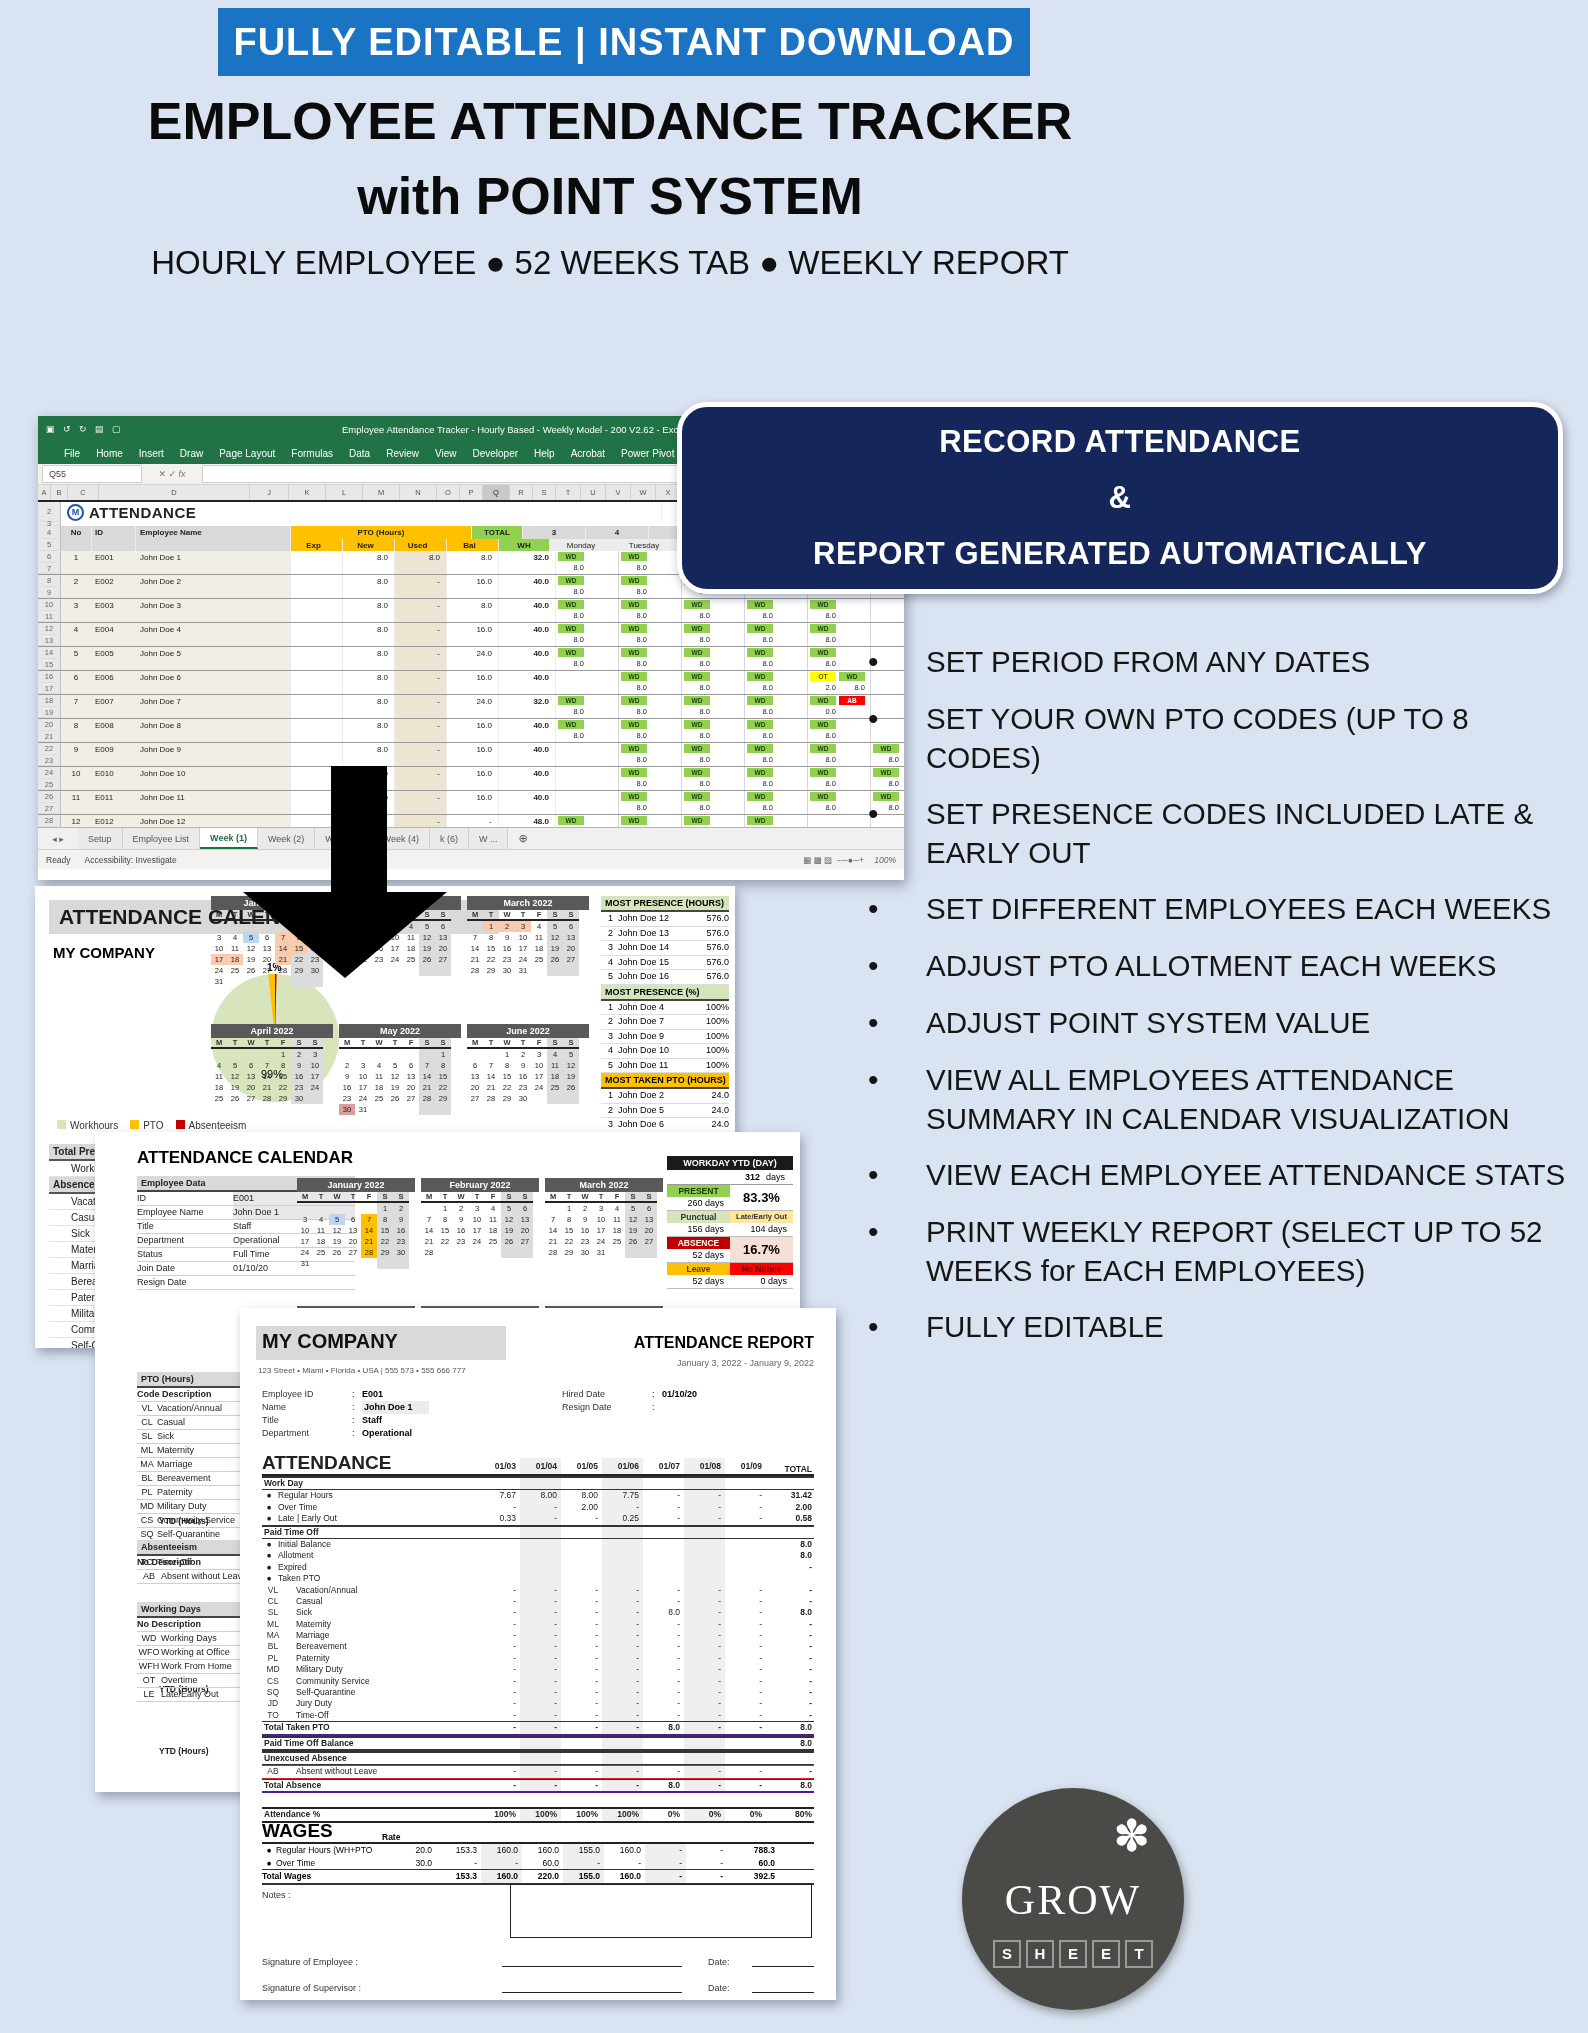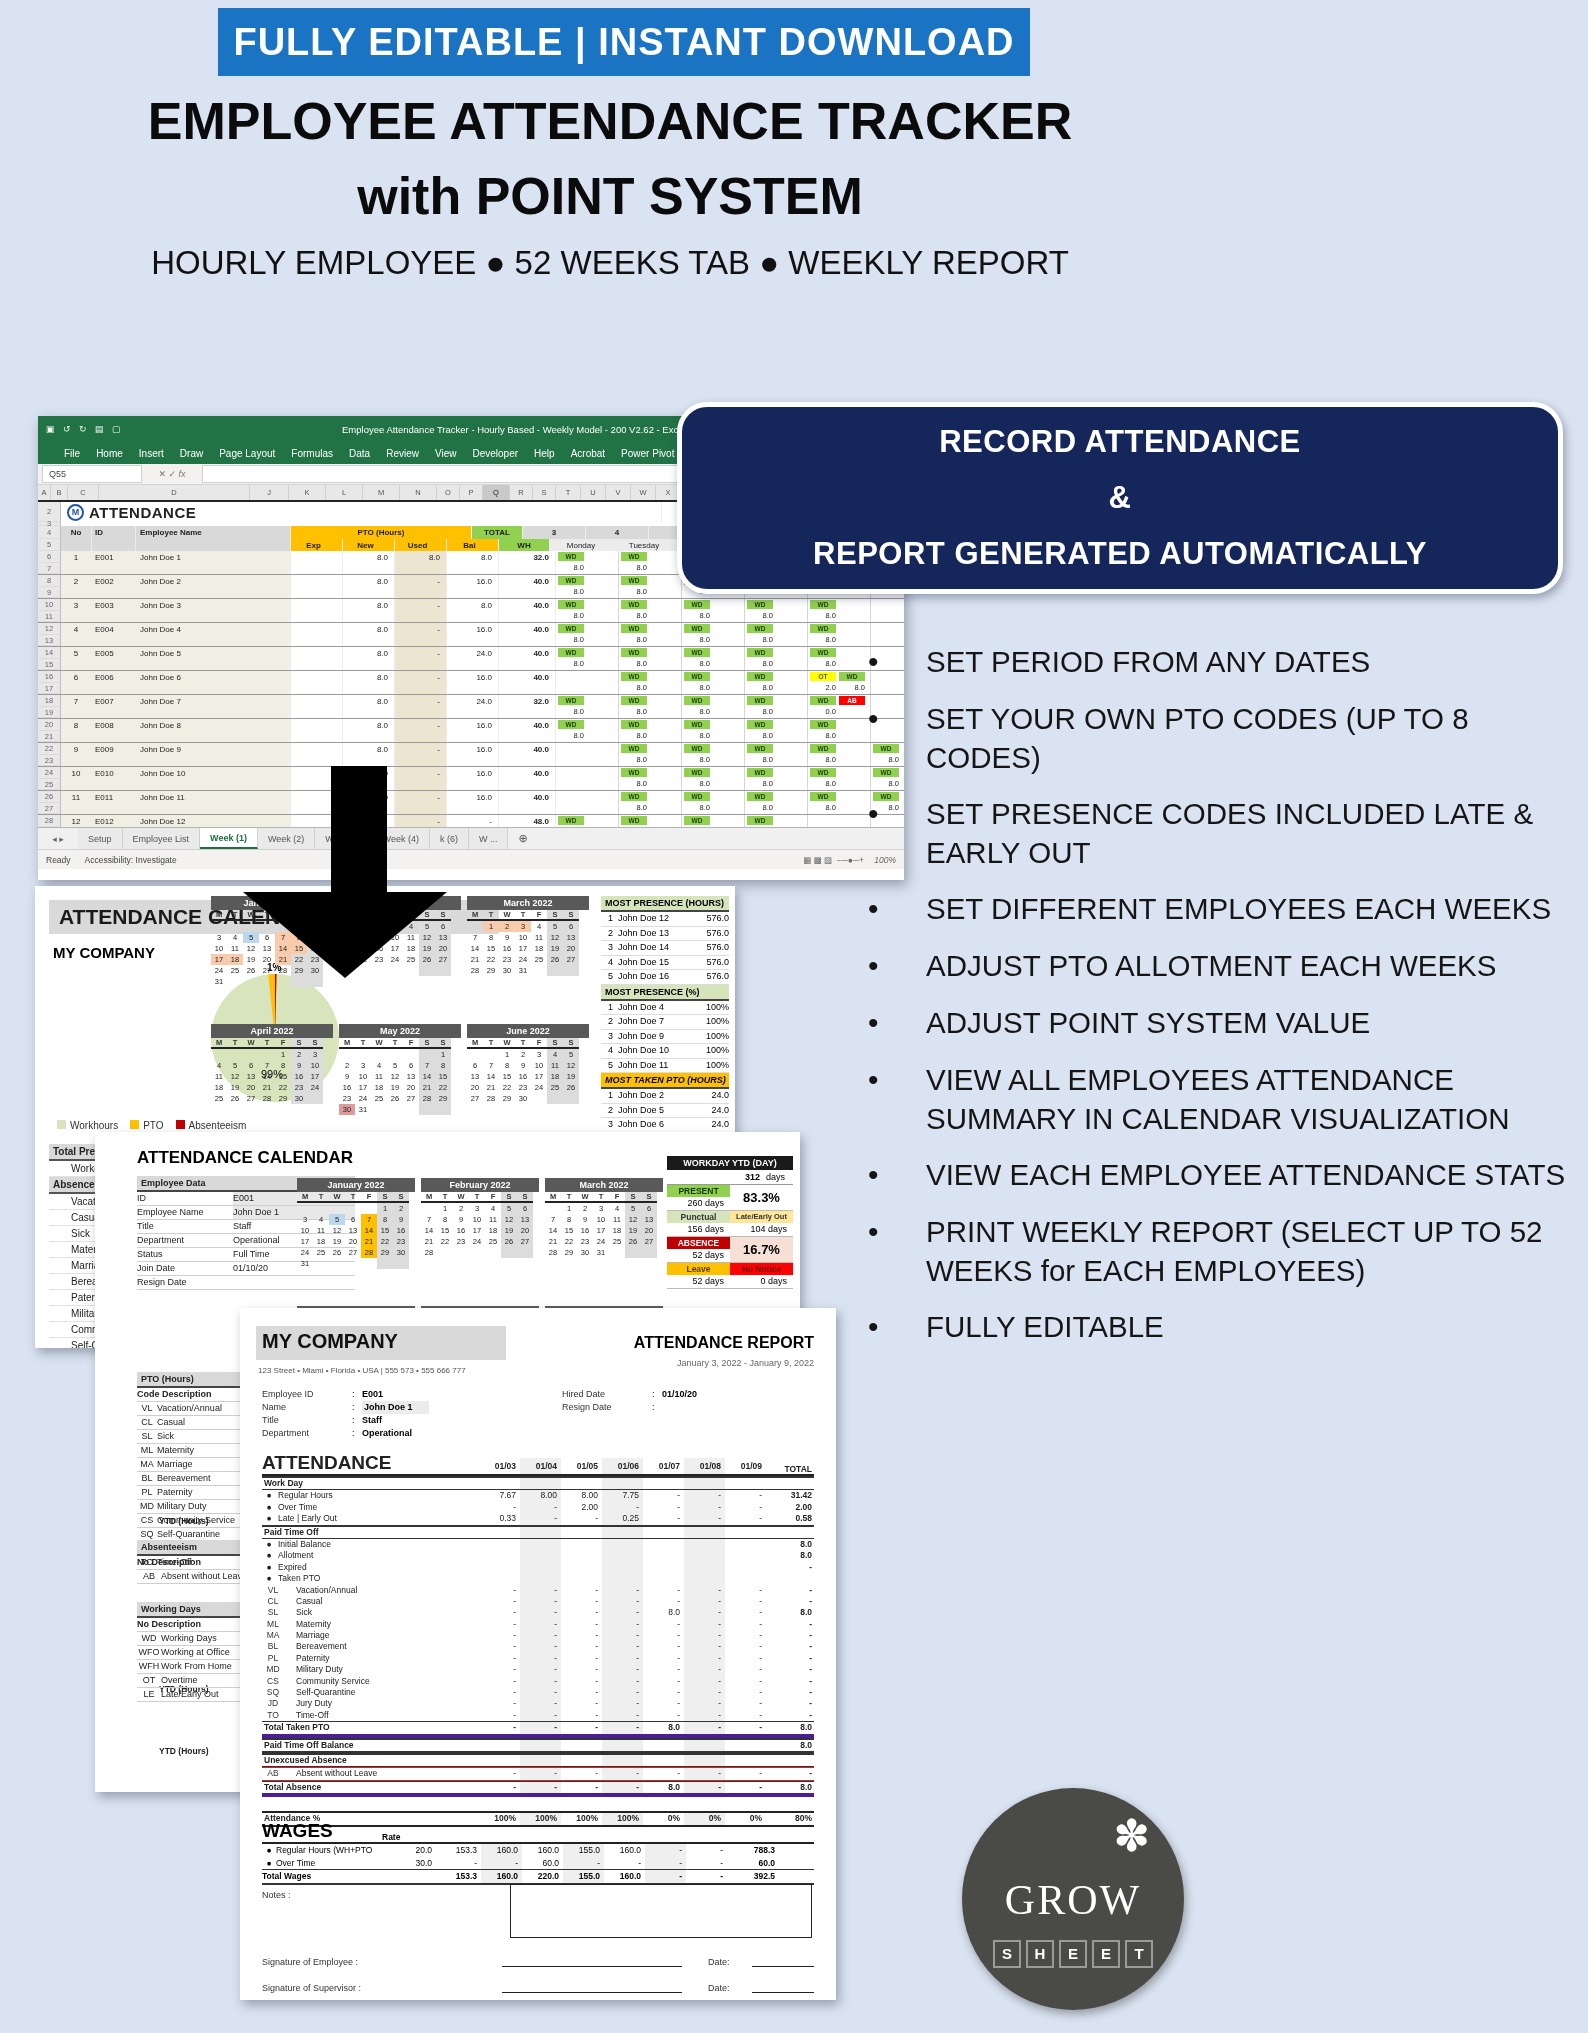--- a/index.html
+++ b/index.html
@@ -107,21 +107,21 @@
   .c1-side .srow{height:15px;line-height:15px;white-space:nowrap;overflow:hidden;border-bottom:1px solid #e2e2e2;}
   .c1-side .sect{background:#d9d9d9;font-weight:700;padding-left:4px;border-bottom:2px solid #555;}
   .c1-side .item{padding-left:22px;}
   .c1-cals{position:absolute;left:176px;top:10px;}
   .c1-cals .cal-box{width:122px;}
   .c2-cals{position:absolute;left:202px;top:46px;}
   .c2-cals .cal-box{width:118px;}
   .most{position:absolute;left:566px;top:10px;width:128px;font-size:9px;}
   .most .mh{font-weight:800;height:14px;line-height:14px;padding-left:4px;border-bottom:2px solid #444;}
   .most .mh.g{background:#d6e4bc;}
-  .most .mh.o{background:#ffc000;font-style:italic;}
+  .most .mh.o{background:#ffc000;}
   .most .mr{display:flex;height:13.5px;line-height:13.5px;border-bottom:1px solid #ddd;}
   .most .mr .rk{width:12px;text-align:right;margin-right:5px;}
   .most .mr .nm{flex:1;}
   .most .mr .vl{width:32px;text-align:right;}
   
   .cal2{left:95px;top:1132px;width:705px;height:660px;z-index:3;}
   .c2-title{position:absolute;left:42px;top:16px;font-size:17px;font-weight:800;}
   .tbl{font-size:9px;color:#222;}
   .tbl .th{background:#d9d9d9;font-weight:700;height:14px;line-height:14px;padding-left:4px;border-bottom:2px solid #444;display:flex;}
   .tbl .th .rt{margin-left:auto;padding-right:4px;}
@@ -184,21 +184,21 @@
   .rt-hdr .dc{font-weight:700;height:16px;line-height:16px;}
   .rt-hdr .tc,.rt-row .tc{width:48px;text-align:right;padding-right:2px;flex:0 0 48px;font-weight:700;box-sizing:border-box;}
   .stripe{background:#efefef;}
   .rt-row{display:flex;height:11.4px;line-height:11.4px;}
   .rt-row .lab{flex:1;display:flex;}
   .rt-row .lab .dot{width:14px;text-align:center;}
   .rt-row .lab .cd{width:22px;text-align:center;color:#333;}
   .rt-row .lab .nm{padding-left:2px;}
   .rt-row.sec{font-weight:700;border-top:2px solid #333;border-bottom:1px solid #333;}
   .rt-row.sec2{font-weight:700;border-top:2px solid #333;border-bottom:2px solid #333;}
-  .rt-row.tot{font-weight:700;border-top:1.5px solid #333;border-bottom:4px solid #4c1d95;}
+  .rt-row.tot{font-weight:700;border-top:1.5px solid #333;border-bottom:2px solid #4c1d95;}
   .rt-row.pct{font-weight:700;border-top:2px solid #222;border-bottom:2px solid #222;margin-top:14px;}
   .rt-row.redrow{border-top:1.5px solid #d22;border-bottom:1.5px solid #d22;}
   .rt-row.ind .nm{padding-left:12px;}
   .wages{position:absolute;left:22px;top:508px;width:552px;font-size:8.5px;}
   .wg-hdr{display:flex;align-items:flex-end;border-bottom:2px solid #222;height:26px;}
   .wg-hdr .big{font-size:19px;font-weight:800;width:120px;}
   .wg-hdr .rate{width:40px;font-weight:700;}
   .wg-row{display:flex;height:12.5px;line-height:12.5px;}
   .wg-row .lab{width:130px;display:flex;}
   .wg-row .lab .dot{width:14px;text-align:center;}

